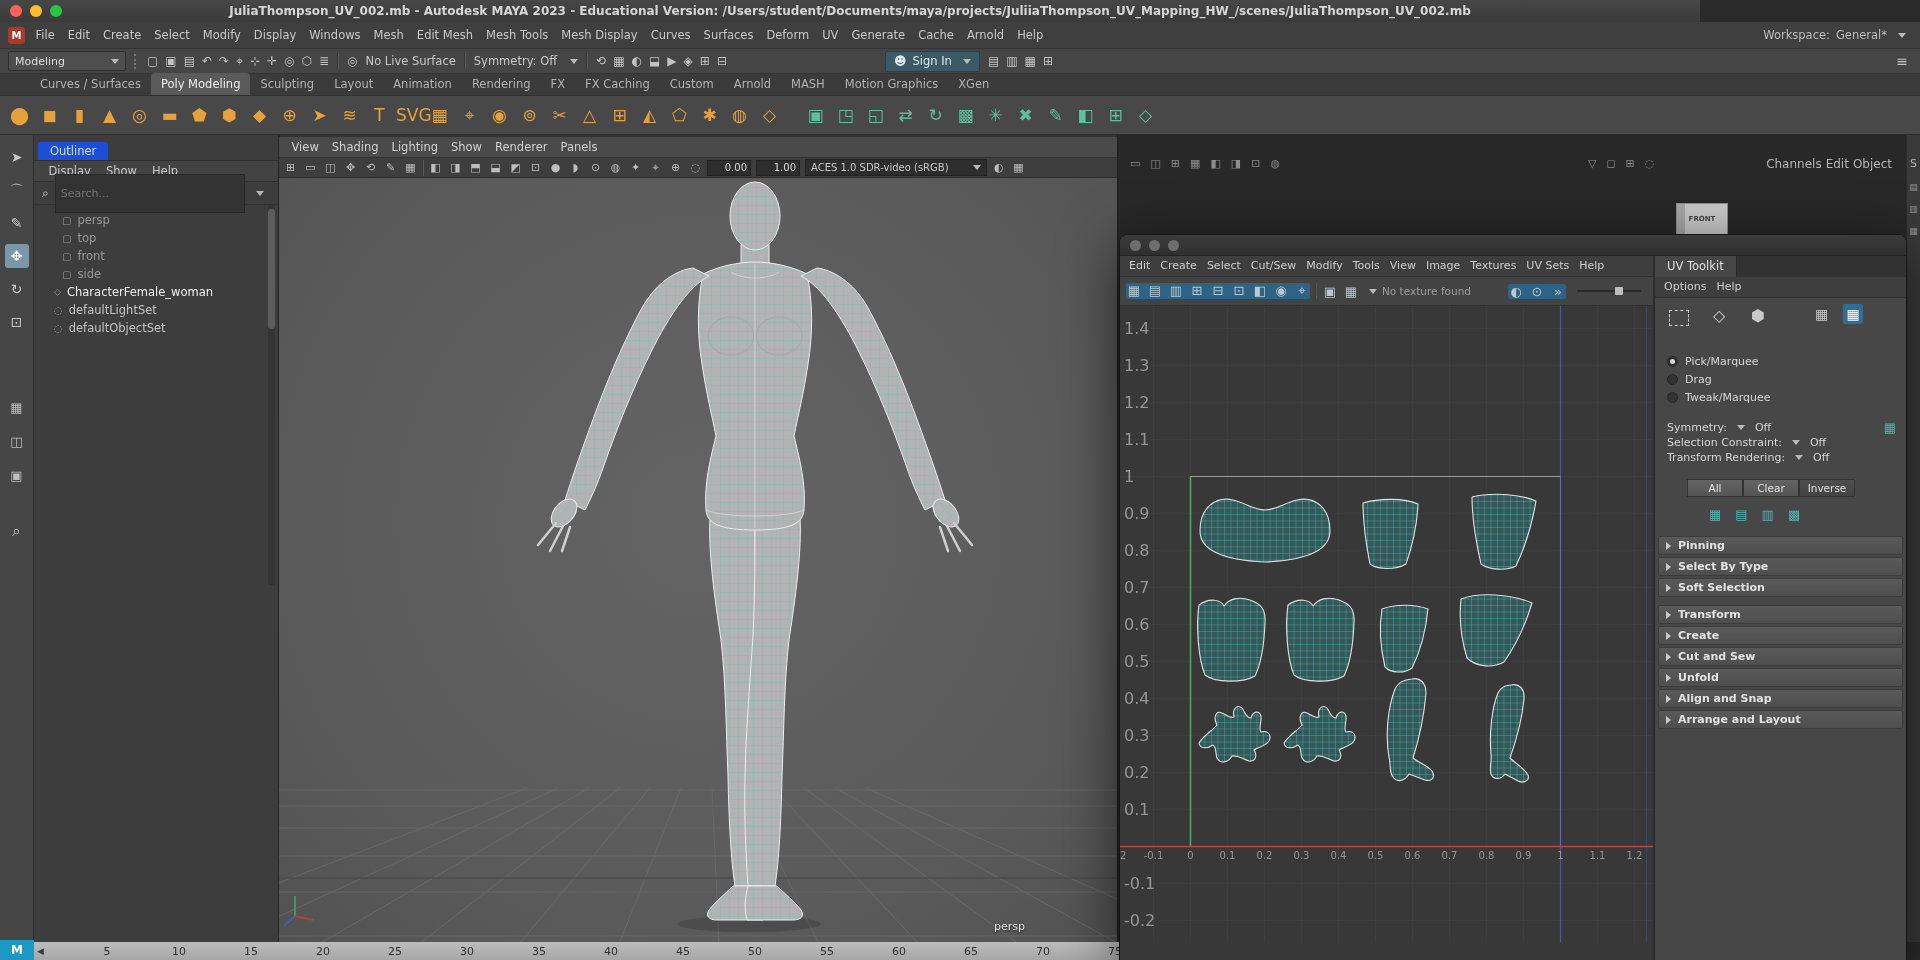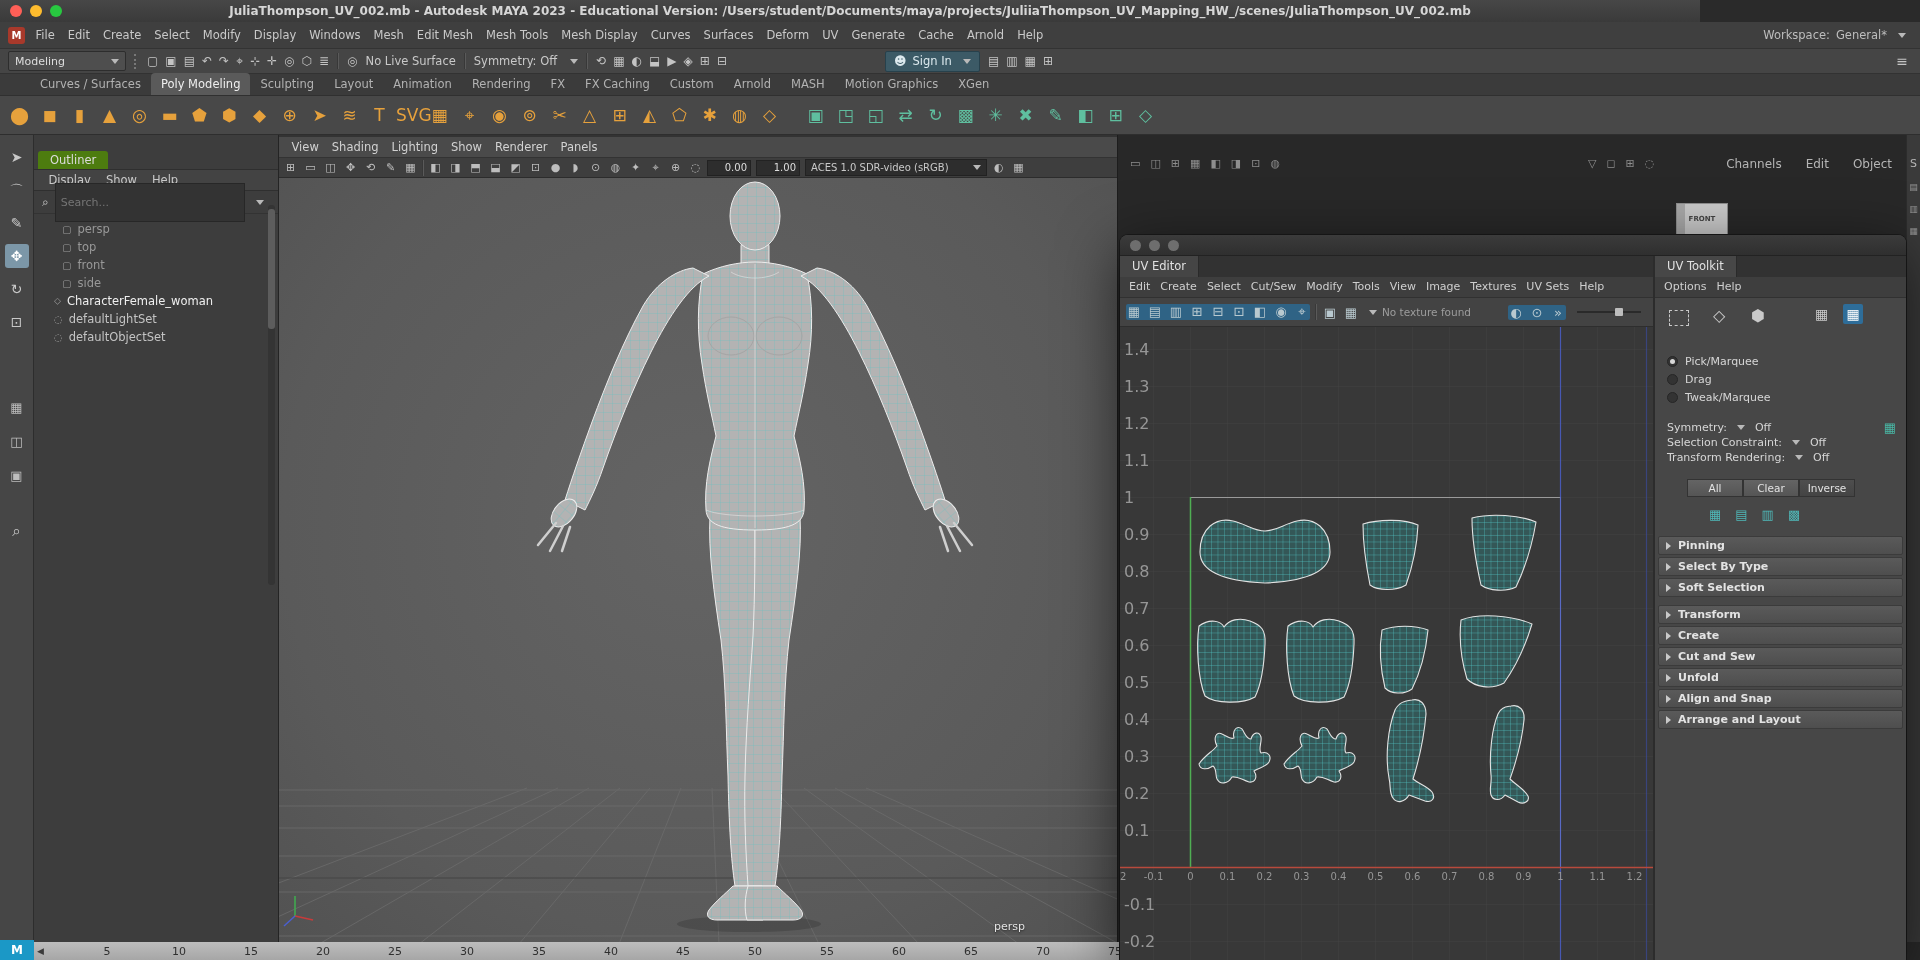--- a/index.html
+++ b/index.html
@@ -39,21 +39,21 @@
   
   .toolbox{left:0;top:135px;width:34px;height:807px;background:#464646;border-right:1px solid #2d2d2d;box-sizing:border-box;display:flex;flex-direction:column;align-items:center;padding-top:10px;}
   .toolbox .tools{display:flex;flex-direction:column;gap:9px;align-items:center;}
   .toolbox .tool{width:24px;height:24px;line-height:24px;text-align:center;font-size:14px;color:#c8c8c8;}
   .toolbox .tools div:nth-of-type(4){background:#7c97a8;border-radius:3px;color:#fff;}
   .toolbox .layouts{margin-top:62px;display:flex;flex-direction:column;gap:10px;align-items:center;}
   .toolbox .layouts .tool{font-size:13px;color:#bdbdbd;}
   .toolbox .zoom{margin-top:34px;font-size:15px;color:#c4c4c4;}
   
   .outliner{left:34px;top:135px;width:245px;height:807px;background:#3d3d3d;border-right:1px solid #242424;box-sizing:border-box;}
-  .o-tab{display:inline-block;background:#4d7c0f;color:#dcdcdc;font-size:11.5px;padding:2px 12px;border-radius:3px 3px 0 0;margin:16px 0 0 4px;}
+  .o-tab{display:inline-block;background:#1d4ed8;color:#dcdcdc;font-size:11.5px;padding:2px 12px;border-radius:3px 3px 0 0;margin:7px 0 0 4px;}
   .o-menus{height:20px;background:#434343;border-top:1px solid #2f2f2f;border-bottom:1px solid #2f2f2f;display:flex;gap:2px;padding-left:8px;}
   .o-menus .menu-item{line-height:20px;font-size:11.5px;}
   .o-search{height:22px;display:flex;align-items:center;gap:6px;padding:0 8px;border-bottom:1px solid #333;}
   .o-search input{width:178px;height:15px;background:#333;border:1px solid #272727;color:#ccc;font-size:11px;padding:11px 5px;font-family:inherit;}
   .o-tree{padding-top:6px;}
   .o-item{height:18px;display:flex;align-items:center;gap:6px;padding-left:28px;font-size:11.5px;color:#989898;}
   .o-item .oic{font-size:10px;color:#9a9a9a;}
   .o-item.sel{color:#efefef;}
   .o-item.set{color:#c4c4c4;padding-left:20px;}
   .o-scroll{position:absolute;right:3px;top:70px;width:7px;height:380px;background:#343434;border-radius:3px;}
@@ -65,21 +65,21 @@
   .vp-toolbar{height:19px;background:#3e3e3e;display:flex;align-items:center;gap:5px;padding:0 5px;border-bottom:1px solid #2c2c2c;}
   .vp-toolbar .ic{font-size:11px;color:#bdbdbd;width:13px;}
   .numfield{width:36px;height:14px;background:#2d2d2d;border:1px solid #222;color:#ddd;font-size:10px;text-align:right;padding:0 3px;line-height:14px;}
   .csfield{width:170px;height:15px;background:#2d2d2d;border:1px solid #222;color:#c9c9c9;font-size:10px;line-height:15px;padding:0 5px;display:flex;justify-content:space-between;align-items:center;}
   .vp-canvas{position:relative;width:838px;height:766px;background:radial-gradient(ellipse at 50% 45%,#646464 0%,#5a5a5a 70%,#525252 100%);overflow:hidden;}
   .persp-label{position:absolute;left:715px;top:742px;font-size:11px;color:#e2e2e2;text-shadow:0 1px 2px rgba(0,0,0,.5);}
   
   .darkpanel{left:1117px;top:135px;width:789px;height:807px;background:#282828;border-left:1px solid #1d1d1d;box-sizing:border-box;}
   .dp-icons{position:absolute;display:flex;gap:10px;}
   .dp-icons .ic{font-size:11px;color:#8e8e8e;}
-  .chan-tabs{position:absolute;top:22px;right:14px;display:flex;gap:24px;}
+  .chan-tabs{position:absolute;top:22px;right:14px;display:flex;gap:4px;}
   .chan-tabs .tab{font-size:12px;color:#b5b5b5;}
   .frontbox{position:absolute;left:558px;top:68px;width:50px;height:36px;background:#c9c9c9;border:1px solid #8e8e8e;box-shadow:inset 8px 0 0 #a8a8a8;text-align:center;font-size:7px;font-weight:bold;color:#444;line-height:30px;}
   
   .sidebar{left:1906px;top:135px;width:14px;height:807px;background:#3a3a3a;border-left:1px solid #2c2c2c;box-sizing:border-box;text-align:center;}
   .sidebar .stab{font-size:11px;color:#b5b5b5;display:block;margin-top:22px;}
   .sidebar .ic{font-size:9px;color:#969696;display:block;margin-top:12px;}
   
   .timeline{left:34px;top:942px;width:1086px;height:18px;background:linear-gradient(#bdbdbd,#a6a6a6);display:flex;align-items:center;padding-left:37px;box-sizing:border-box;overflow:hidden;}
   .timeline .arrow{position:absolute;left:3px;font-size:9px;color:#3a3a3a;}
   .timeline .frame{flex:0 0 72px;text-align:center;font-size:11px;color:#2f2f2f;}
@@ -555,23 +555,20 @@
     <div class="uvtitlebar">
       <div class="lights">
         <span class="dot"></span>
         <span class="dot"></span>
         <span class="dot"></span>
       </div>
     </div>
     <div class="uvbody">
 
       <div class="uveditor">
-        <div class="tabrow">
-          <span class="ptab">UV Editor</span>
-        </div>
         <div class="uvmenus">
 
         <span class="menu-item">Edit</span>
             <span class="menu-item">Create</span>
             <span class="menu-item">Select</span>
             <span class="menu-item">Cut/Sew</span>
             <span class="menu-item">Modify</span>
             <span class="menu-item">Tools</span>
             <span class="menu-item">View</span>
             <span class="menu-item">Image</span>

